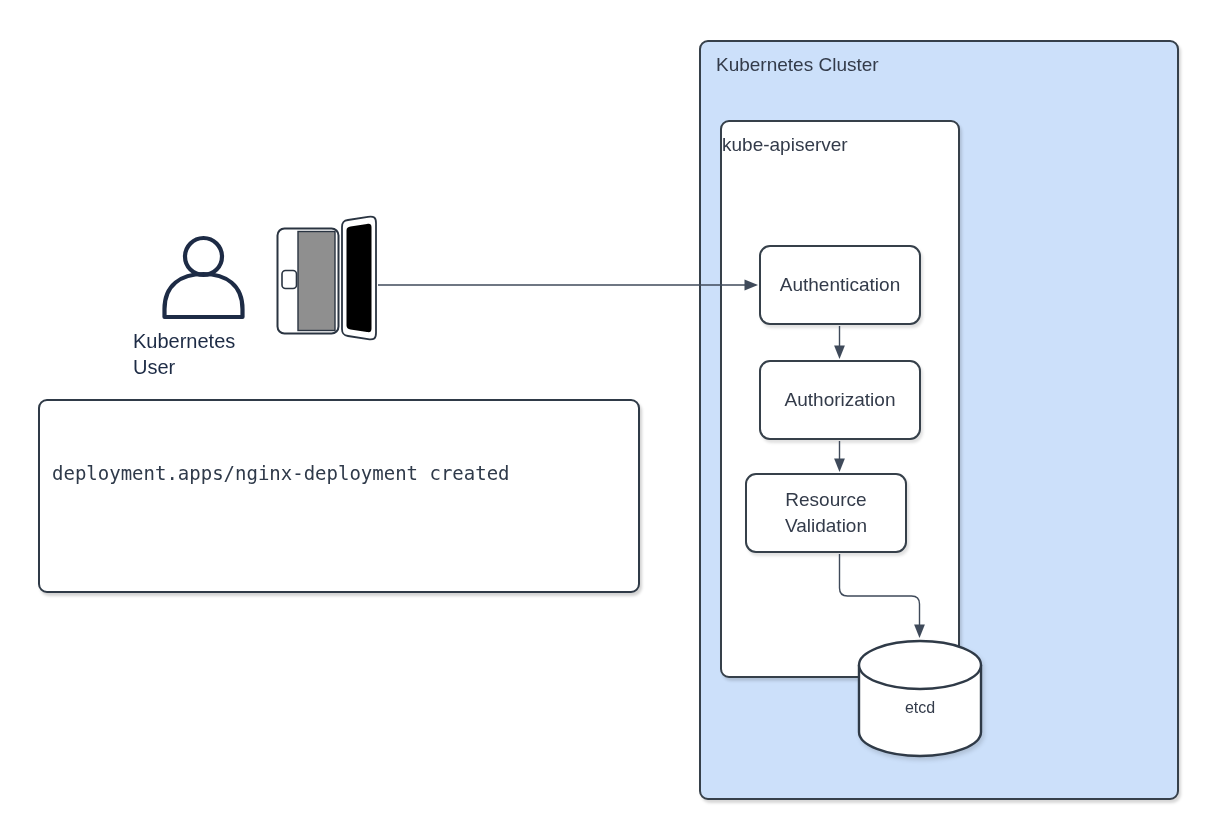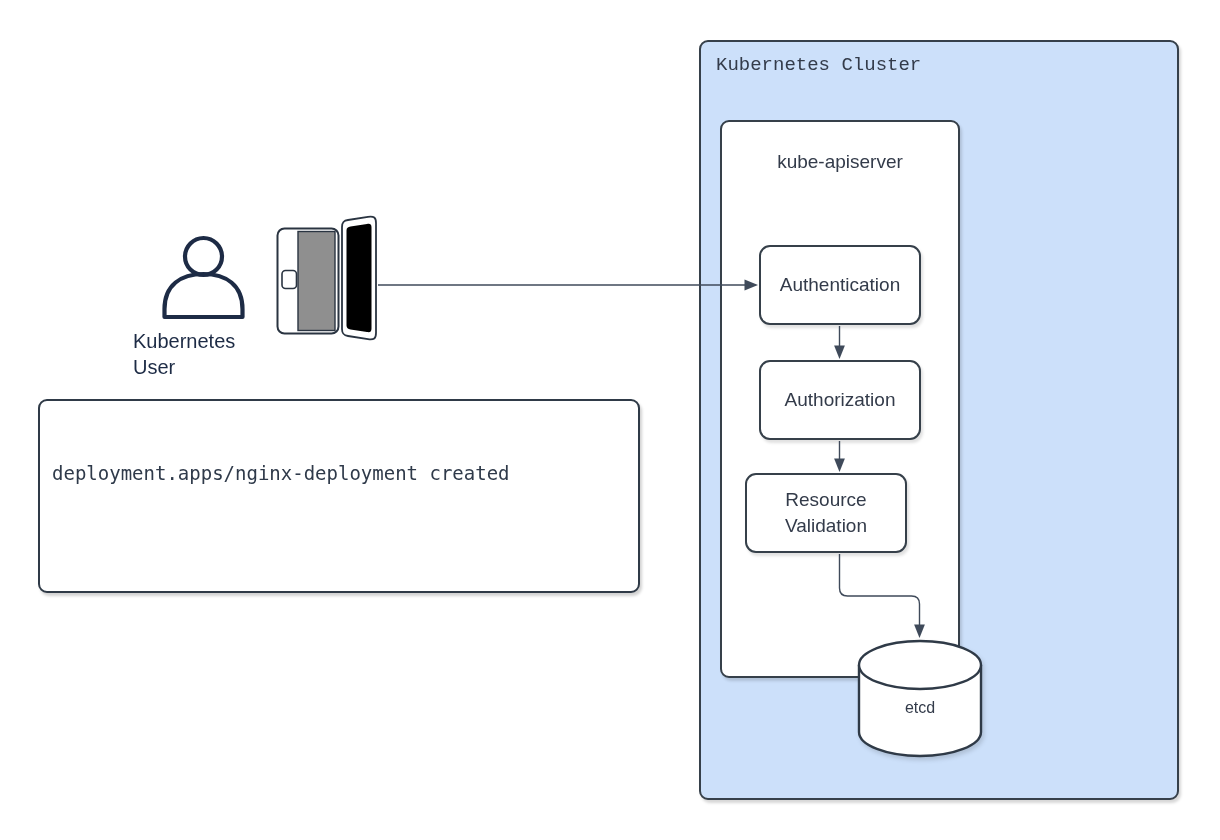--- a/index.html
+++ b/index.html
@@ -24,42 +24,39 @@
     border-radius: 9px;
     box-shadow: 2px 3px 3px rgba(0,0,0,0.16);
   }
   .cluster-title {
     position: absolute;
     left: 15px; top: 12px;
     font-size: 19px;
     line-height: 22px;
     color: #333b4a;
     white-space: nowrap;
-    font-family: Liberation Mono, monospace;
   }
 
   
   .apiserver {
     position: absolute;
     left: 720px; top: 120px;
     width: 240px; height: 558px;
     background: #ffffff;
     border: 2px solid #36404a;
     border-radius: 9px;
     box-shadow: 2px 3px 3px rgba(0,0,0,0.14);
   }
   .apiserver-title {
     position: absolute;
     left: 0; top: 12px;
     width: 100%;
-    text-align: center;
     font-size: 19px;
     line-height: 22px;
     color: #333b4a;
-    margin-top: 17px;
   }
 
   
   .step {
     position: absolute;
     width: 162px; height: 80px;
     background: #ffffff;
     border: 2px solid #36404a;
     border-radius: 11px;
     box-shadow: 2px 3px 3px rgba(0,0,0,0.12);

